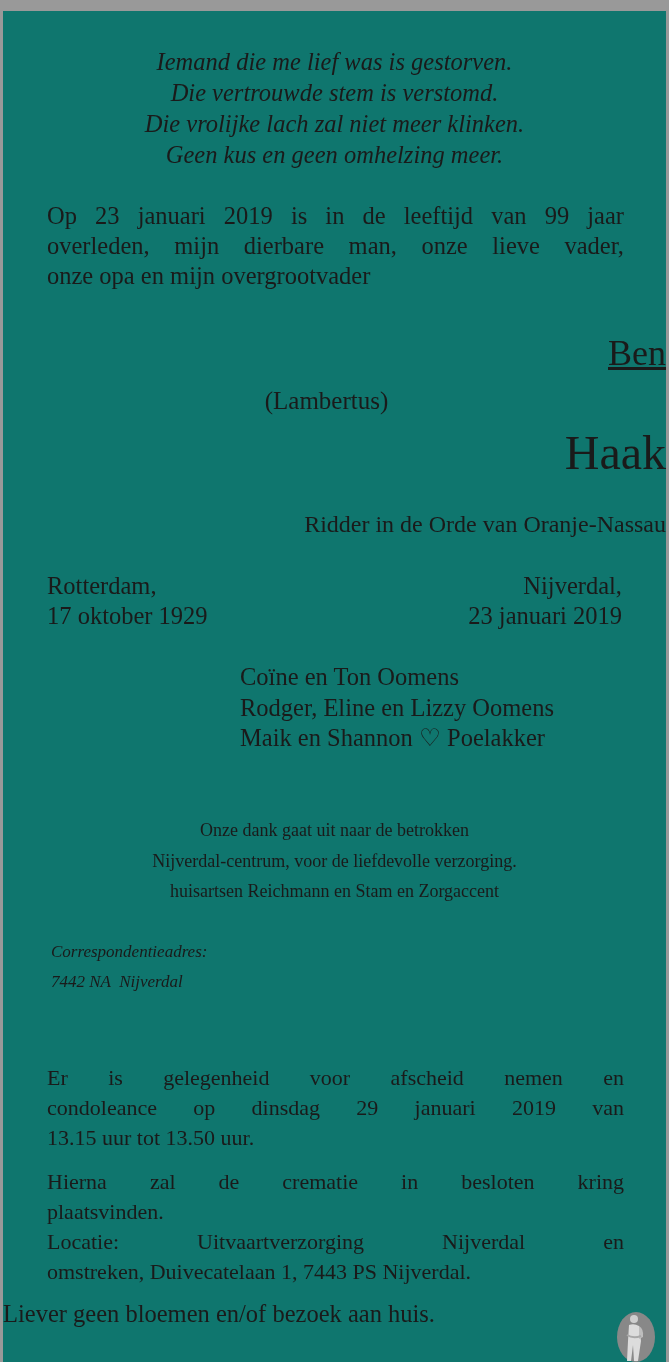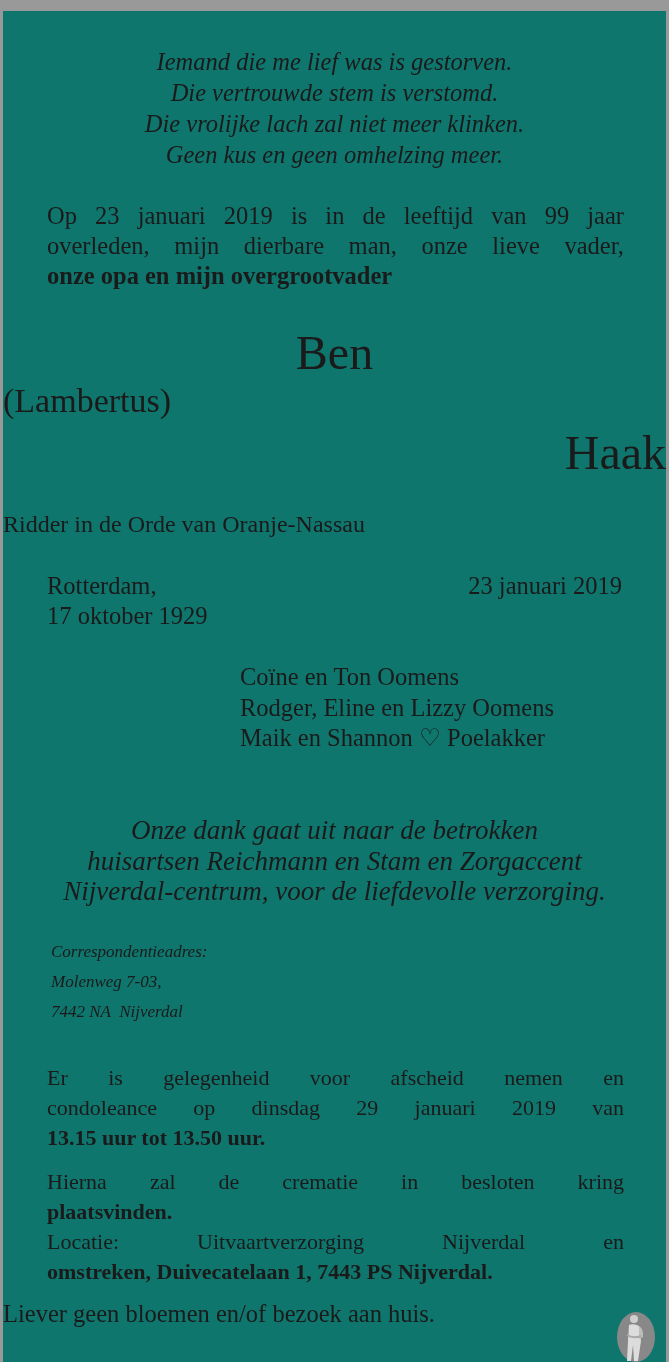--- a/index.html
+++ b/index.html
@@ -27,29 +27,29 @@
       font-style: italic;
       font-size: 24.5px;
       line-height: 31px;
     }
     .poem div { white-space: nowrap; }
     .intro {
       left: 44px; width: 577px; top: 190px;
       font-size: 24.5px; line-height: 30px;
     }
     .justify-line { display: block; text-align: justify; text-align-last: justify; white-space: normal; }
-    .last-line { display: block; text-align: left; font-weight: bold; }
-    .name-first { left: 0; right: 0; top: 315px; text-align: center; font-size: 48px; line-height: 54px; }
-    .name-middle { left: 0; right: 16px; top: 373px; text-align: left; font-size: 34px; line-height: 34px; }
+    .last-line { display: block; text-align: left; }
+    .name-first { left: 0; right: 0; top: 315px; text-align: right; font-size: 36px; line-height: 54px; text-decoration: underline; }
+    .name-middle { left: 0; right: 16px; top: 373px; text-align: center; font-size: 25px; line-height: 34px; }
     .name-last { left: 0; right: 0; top: 415px; text-align: right; font-size: 48px; line-height: 54px; }
-    .honor { left: 0; right: 0; top: 498px; text-align: left; font-size: 24px; line-height: 30px; }
+    .honor { left: 0; right: 0; top: 498px; text-align: right; font-size: 24px; line-height: 30px; }
     .birth { left: 44px; top: 560px; font-size: 24.5px; line-height: 30px; }
     .death { right: 44px; top: 560px; font-size: 24.5px; line-height: 30px; text-align: right; }
     .family { left: 237px; top: 651px; font-size: 24.5px; line-height: 30.5px; }
-    .thanks { left: 0; right: 0; top: 804px; text-align: center; font-style: italic; font-size: 27px; line-height: 30.5px; }
+    .thanks { left: 0; right: 0; top: 804px; text-align: center; font-size: 18px; line-height: 30.5px; }
     .address { left: 48px; top: 926px; font-size: 17px; line-height: 30px; font-style: italic; }
     .para { left: 44px; width: 577px; font-size: 22px; line-height: 30px; }
     .p1 { top: 1052px; }
     .p2 { top: 1156px; }
     .p3 { top: 1216px; }
     .closing { left: 0; right: 0; top: 1288px; text-align: left; font-size: 24.5px; line-height: 30px; }
     .logo { position: absolute; left: 612px; top: 1300px; width: 42px; height: 52px; }
   </style>
 </head>
 <body>
@@ -74,38 +74,38 @@
   <div class="el name-last">Haak</div>
 
   <div class="el honor">Ridder in de Orde van Oranje-Nassau</div>
 
   <div class="el birth">
     <div>Rotterdam,</div>
     <div>17 oktober 1929</div>
   </div>
 
   <div class="el death">
+    <div>Nijverdal,</div>
     <div>23 januari 2019</div>
   </div>
 
   <div class="el family">
     <div>Coïne en Ton Oomens</div>
     <div>Rodger, Eline en Lizzy Oomens</div>
     <div>Maik en Shannon ♡ Poelakker</div>
   </div>
 
   <div class="el thanks">
     <div>Onze dank gaat uit naar de betrokken</div>
+    <div>Nijverdal-centrum, voor de liefdevolle verzorging.</div>
     <div>huisartsen Reichmann en Stam en Zorgaccent</div>
-    <div>Nijverdal-centrum, voor de liefdevolle verzorging.</div>
   </div>
 
   <div class="el address">
     <div>Correspondentieadres:</div>
-    <div>Molenweg 7-03,</div>
     <div style="white-space:pre;">7442 NA  Nijverdal</div>
   </div>
 
   <div class="el para p1">
     <span class="justify-line">Er is gelegenheid voor afscheid nemen en</span>
     <span class="justify-line">condoleance op dinsdag 29 januari 2019 van</span>
     <span class="last-line">13.15 uur tot 13.50 uur.</span>
   </div>
 
   <div class="el para p2">

